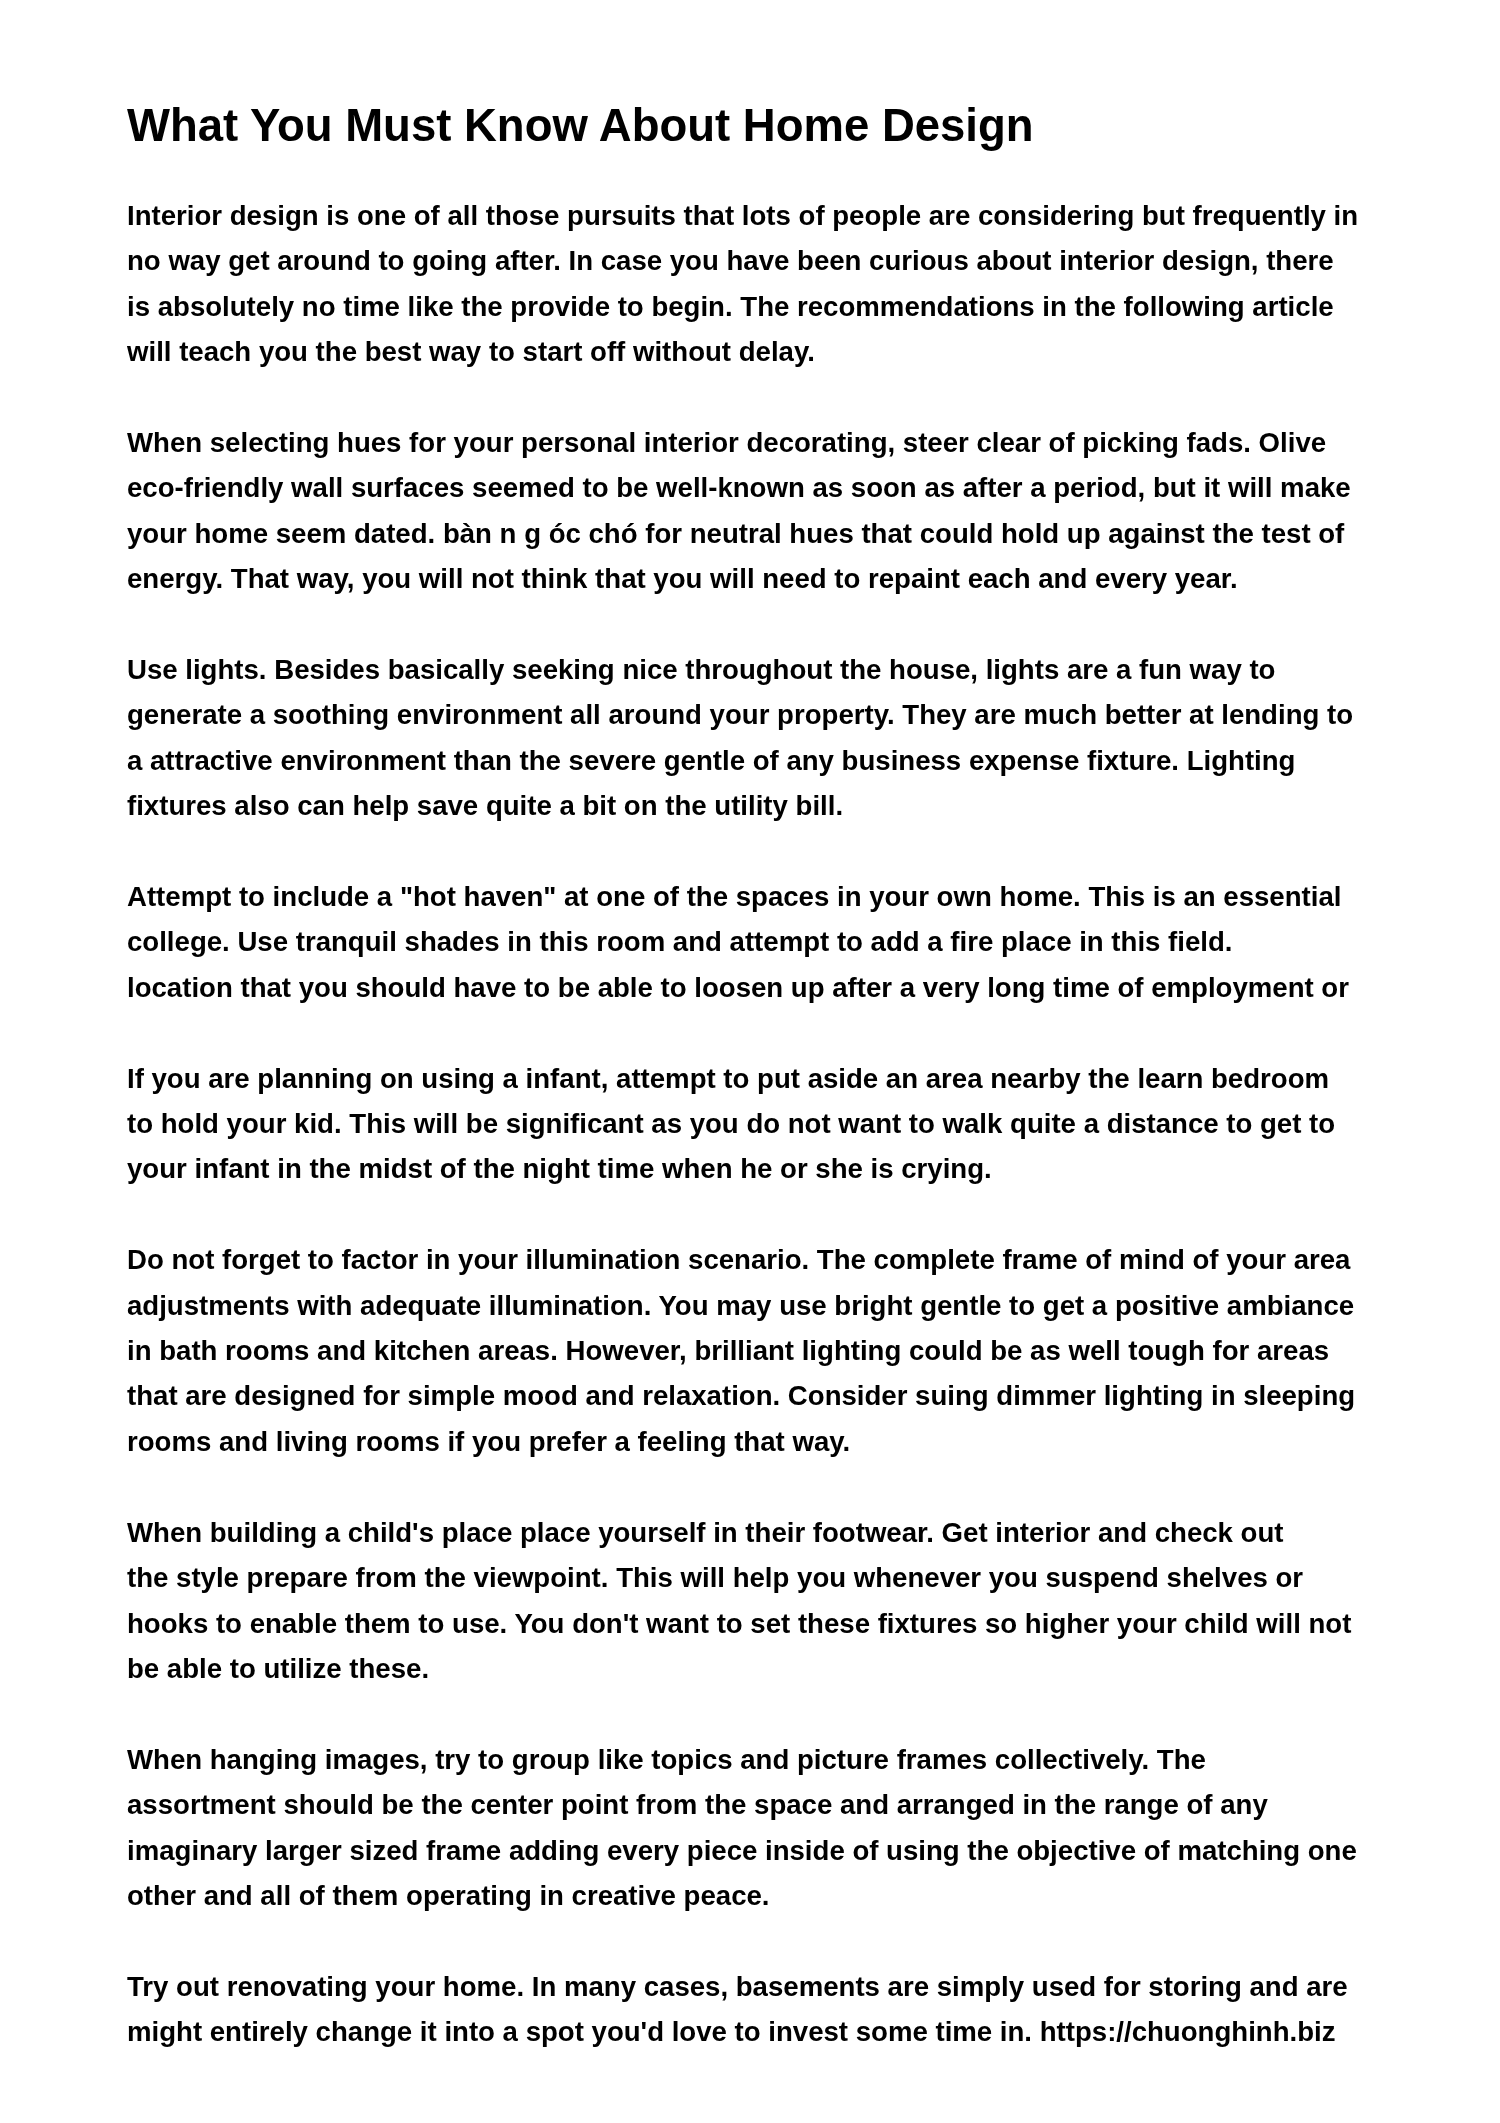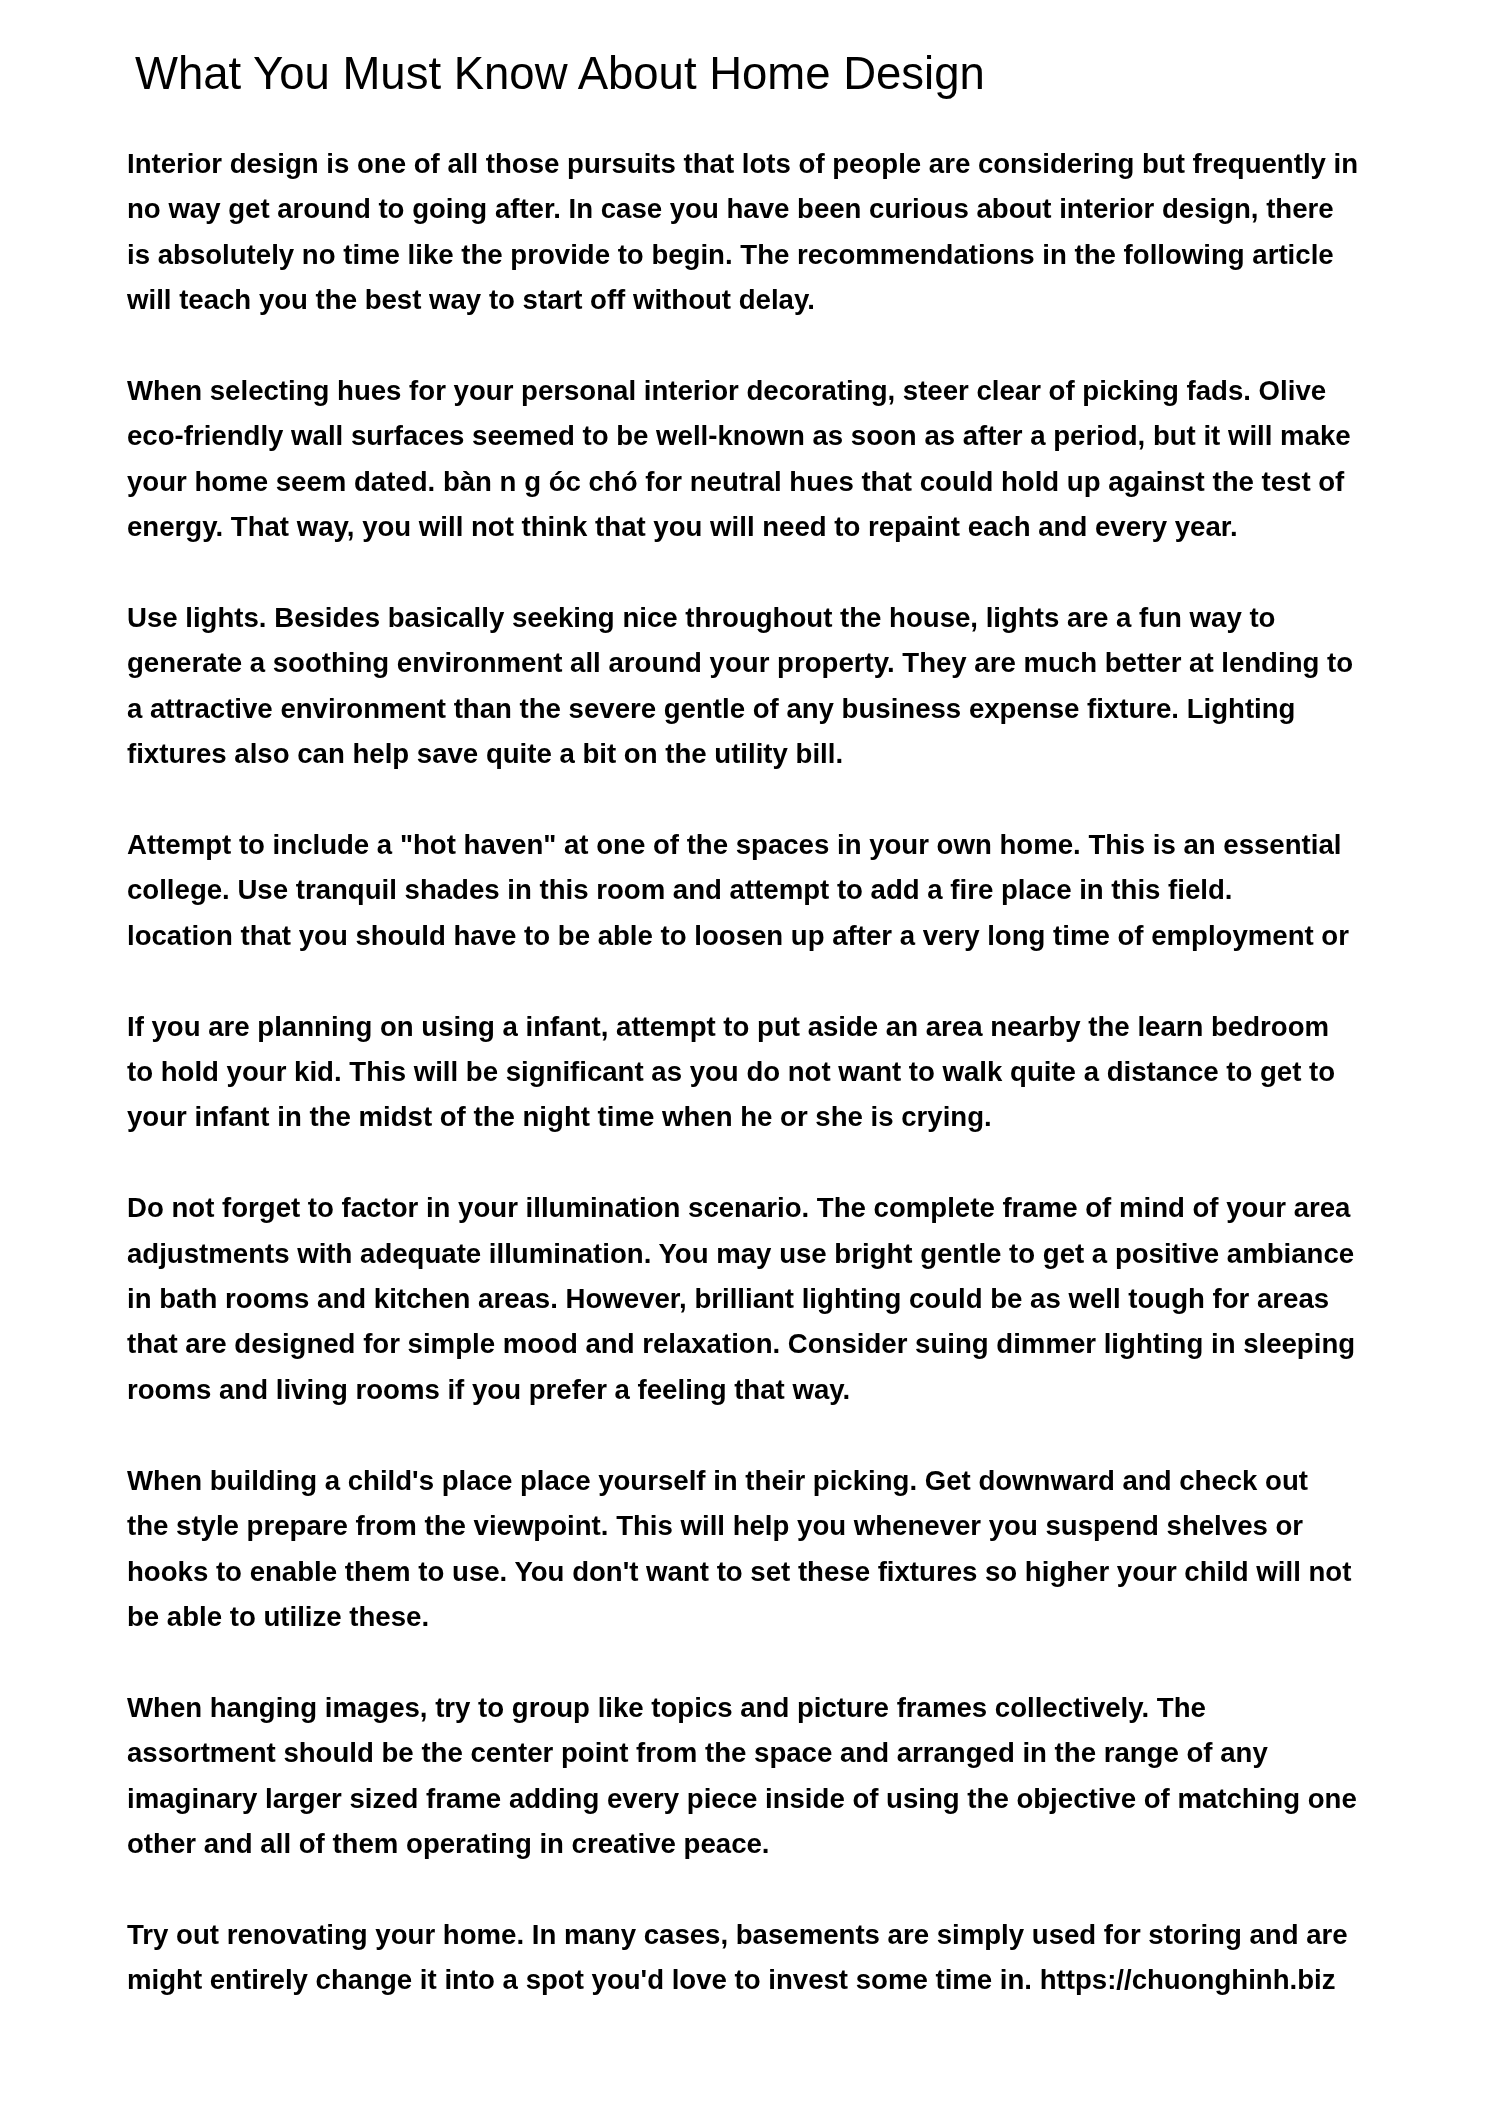--- a/index.html
+++ b/index.html
@@ -15,24 +15,24 @@
       color: #000000;
       font-family: "Liberation Sans", sans-serif;
     }
     .page {
       position: absolute;
       left: 127px;
       top: 0;
       width: 1262px;
     }
     .doc-title {
-      margin: 8px;
-      padding-top: 38px;
+      margin: 0;
+      padding-top: 98px;
       font-size: 45.5px;
-      font-weight: normal;
+      font-weight: bold;
       line-height: 56px;
       letter-spacing: 0;
       white-space: nowrap;
     }
     .doc-body {
       margin-top: 39px;
       font-weight: bold;
     }
     .doc-para {
       margin: 0 0 45.4px 0;
@@ -88,21 +88,21 @@
 
     <p class="doc-para">
       <span class="line">Do not forget to factor in your illumination scenario. The complete frame of mind of your area</span>
       <span class="line">adjustments with adequate illumination. You may use bright gentle to get a positive ambiance</span>
       <span class="line">in bath rooms and kitchen areas. However, brilliant lighting could be as well tough for areas</span>
       <span class="line">that are designed for simple mood and relaxation. Consider suing dimmer lighting in sleeping</span>
       <span class="line">rooms and living rooms if you prefer a feeling that way.</span>
     </p>
 
     <p class="doc-para">
-      <span class="line">When building a child's place place yourself in their picking. Get downward and check out</span>
+      <span class="line">When building a child's place place yourself in their footwear. Get interior and check out</span>
       <span class="line">the style prepare from the viewpoint. This will help you whenever you suspend shelves or</span>
       <span class="line">hooks to enable them to use. You don't want to set these fixtures so higher your child will not</span>
       <span class="line">be able to utilize these.</span>
     </p>
 
     <p class="doc-para">
       <span class="line">When hanging images, try to group like topics and picture frames collectively. The</span>
       <span class="line">assortment should be the center point from the space and arranged in the range of any</span>
       <span class="line">imaginary larger sized frame adding every piece inside of using the objective of matching one</span>
       <span class="line">other and all of them operating in creative peace.</span>

